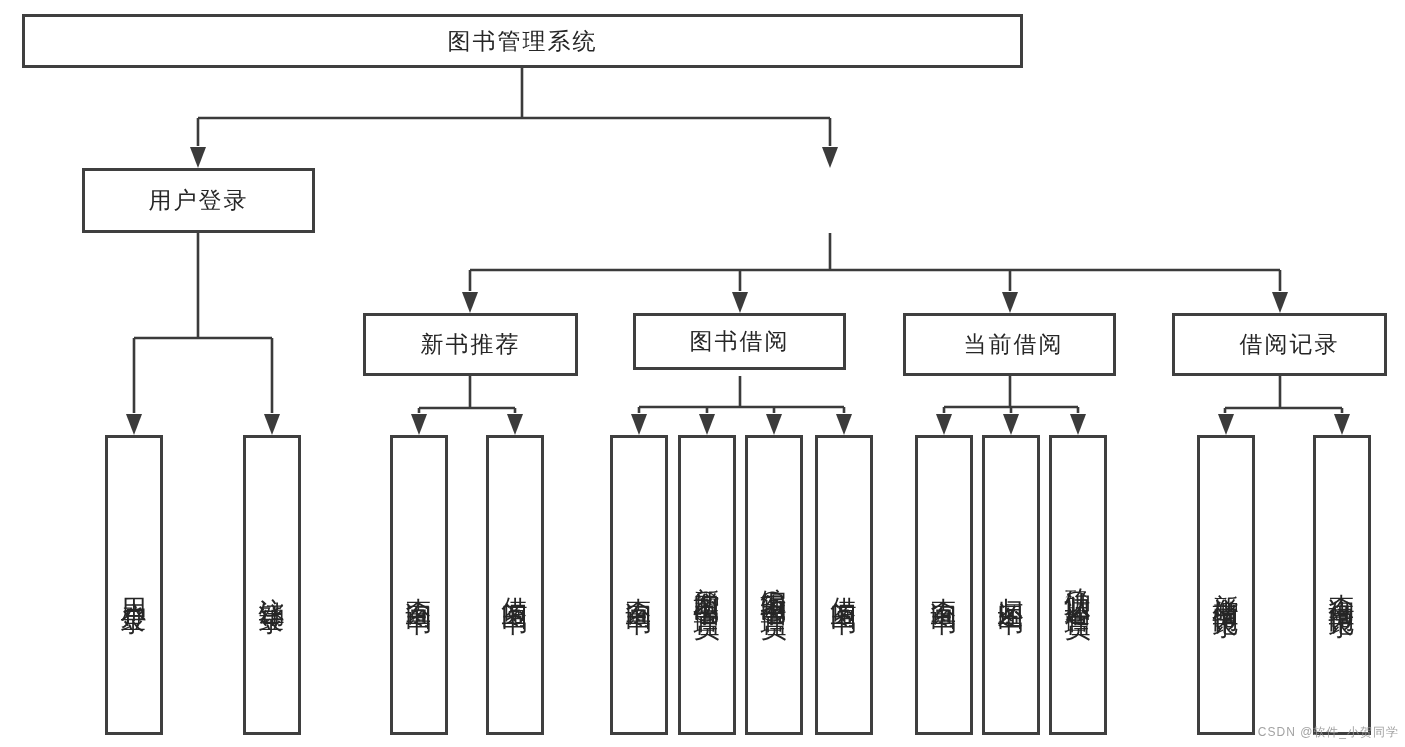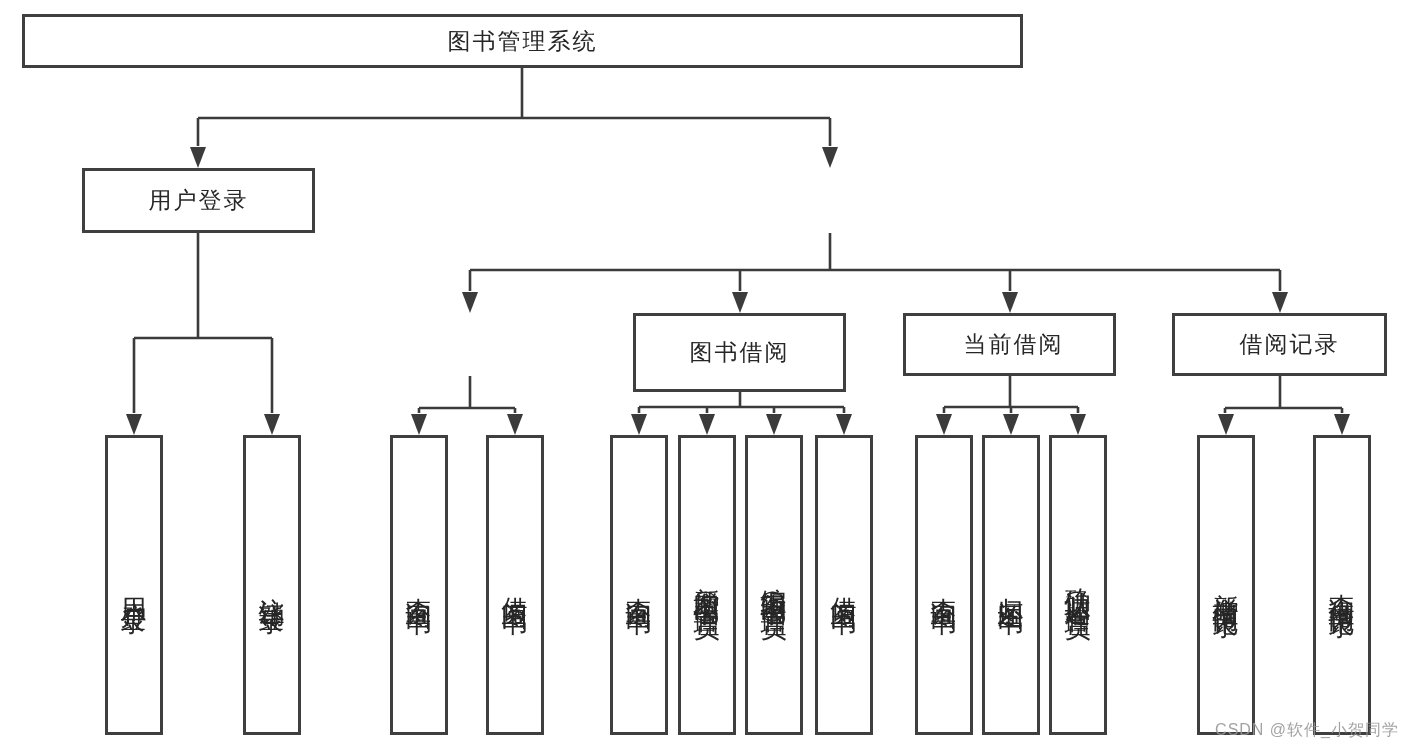--- a/index.html
+++ b/index.html
@@ -44,21 +44,21 @@
     color: #262626;
     white-space: nowrap;
   }
   
   #root { left: 22px;  top: 14px;  width: 1001px; height: 54px; }
   
   #b1   { left: 82px;  top: 168px; width: 233px;  height: 65px; }
   #b2   { left: 712px; top: 168px; width: 235px;  height: 65px; }
   
   #t1   { left: 363px;  top: 313px; width: 215px; height: 63px; }
-  #t2   { left: 633px;  top: 313px; width: 213px; height: 79px; }
+  #t2   { left: 633px;  top: 313px; width: 213px; height: 57px; }
   #t3   { left: 903px;  top: 313px; width: 213px; height: 63px; padding-left: 8px; }
   #t4   { left: 1172px; top: 313px; width: 215px; height: 63px; padding-left: 20px; }
   
   .leaf { top: 435px; width: 58px; height: 300px; }
   #l1  { left: 105px; }
   #l2  { left: 243px; }
   #l3  { left: 390px; }
   #l4  { left: 486px; }
   #l5  { left: 610px; }
   #l6  { left: 678px; }
@@ -66,21 +66,21 @@
   #l8  { left: 815px; }
   #l9  { left: 915px; }
   #l10 { left: 982px; }
   #l11 { left: 1049px; }
   #l12 { left: 1197px; }
   #l13 { left: 1313px; }
   #watermark {
     position: absolute;
     right: 6px;
     bottom: 6px;
-    font-size: 16px;
+    font-size: 12px;
     color: rgba(152,152,152,0.9);
     z-index: 3;
     letter-spacing: 1px;
     white-space: nowrap;
   }
 </style>
 </head>
 <body>
 
 <div id="stage">
@@ -129,20 +129,23 @@
   </svg>
 
   <div class="box h-box" id="root">
     <span>图书管理系统</span>
   </div>
 
   <div class="box h-box" id="b1">
     <span>用户登录</span>
   </div>
 
+  <div class="box h-box" id="t1">
+    <span>新书推荐</span>
+  </div>
   <div class="box h-box" id="t2">
     <span>图书借阅</span>
   </div>
   <div class="box h-box" id="t3">
     <span>当前借阅</span>
   </div>
   <div class="box h-box" id="t4">
     <span>借阅记录</span>
   </div>
 

